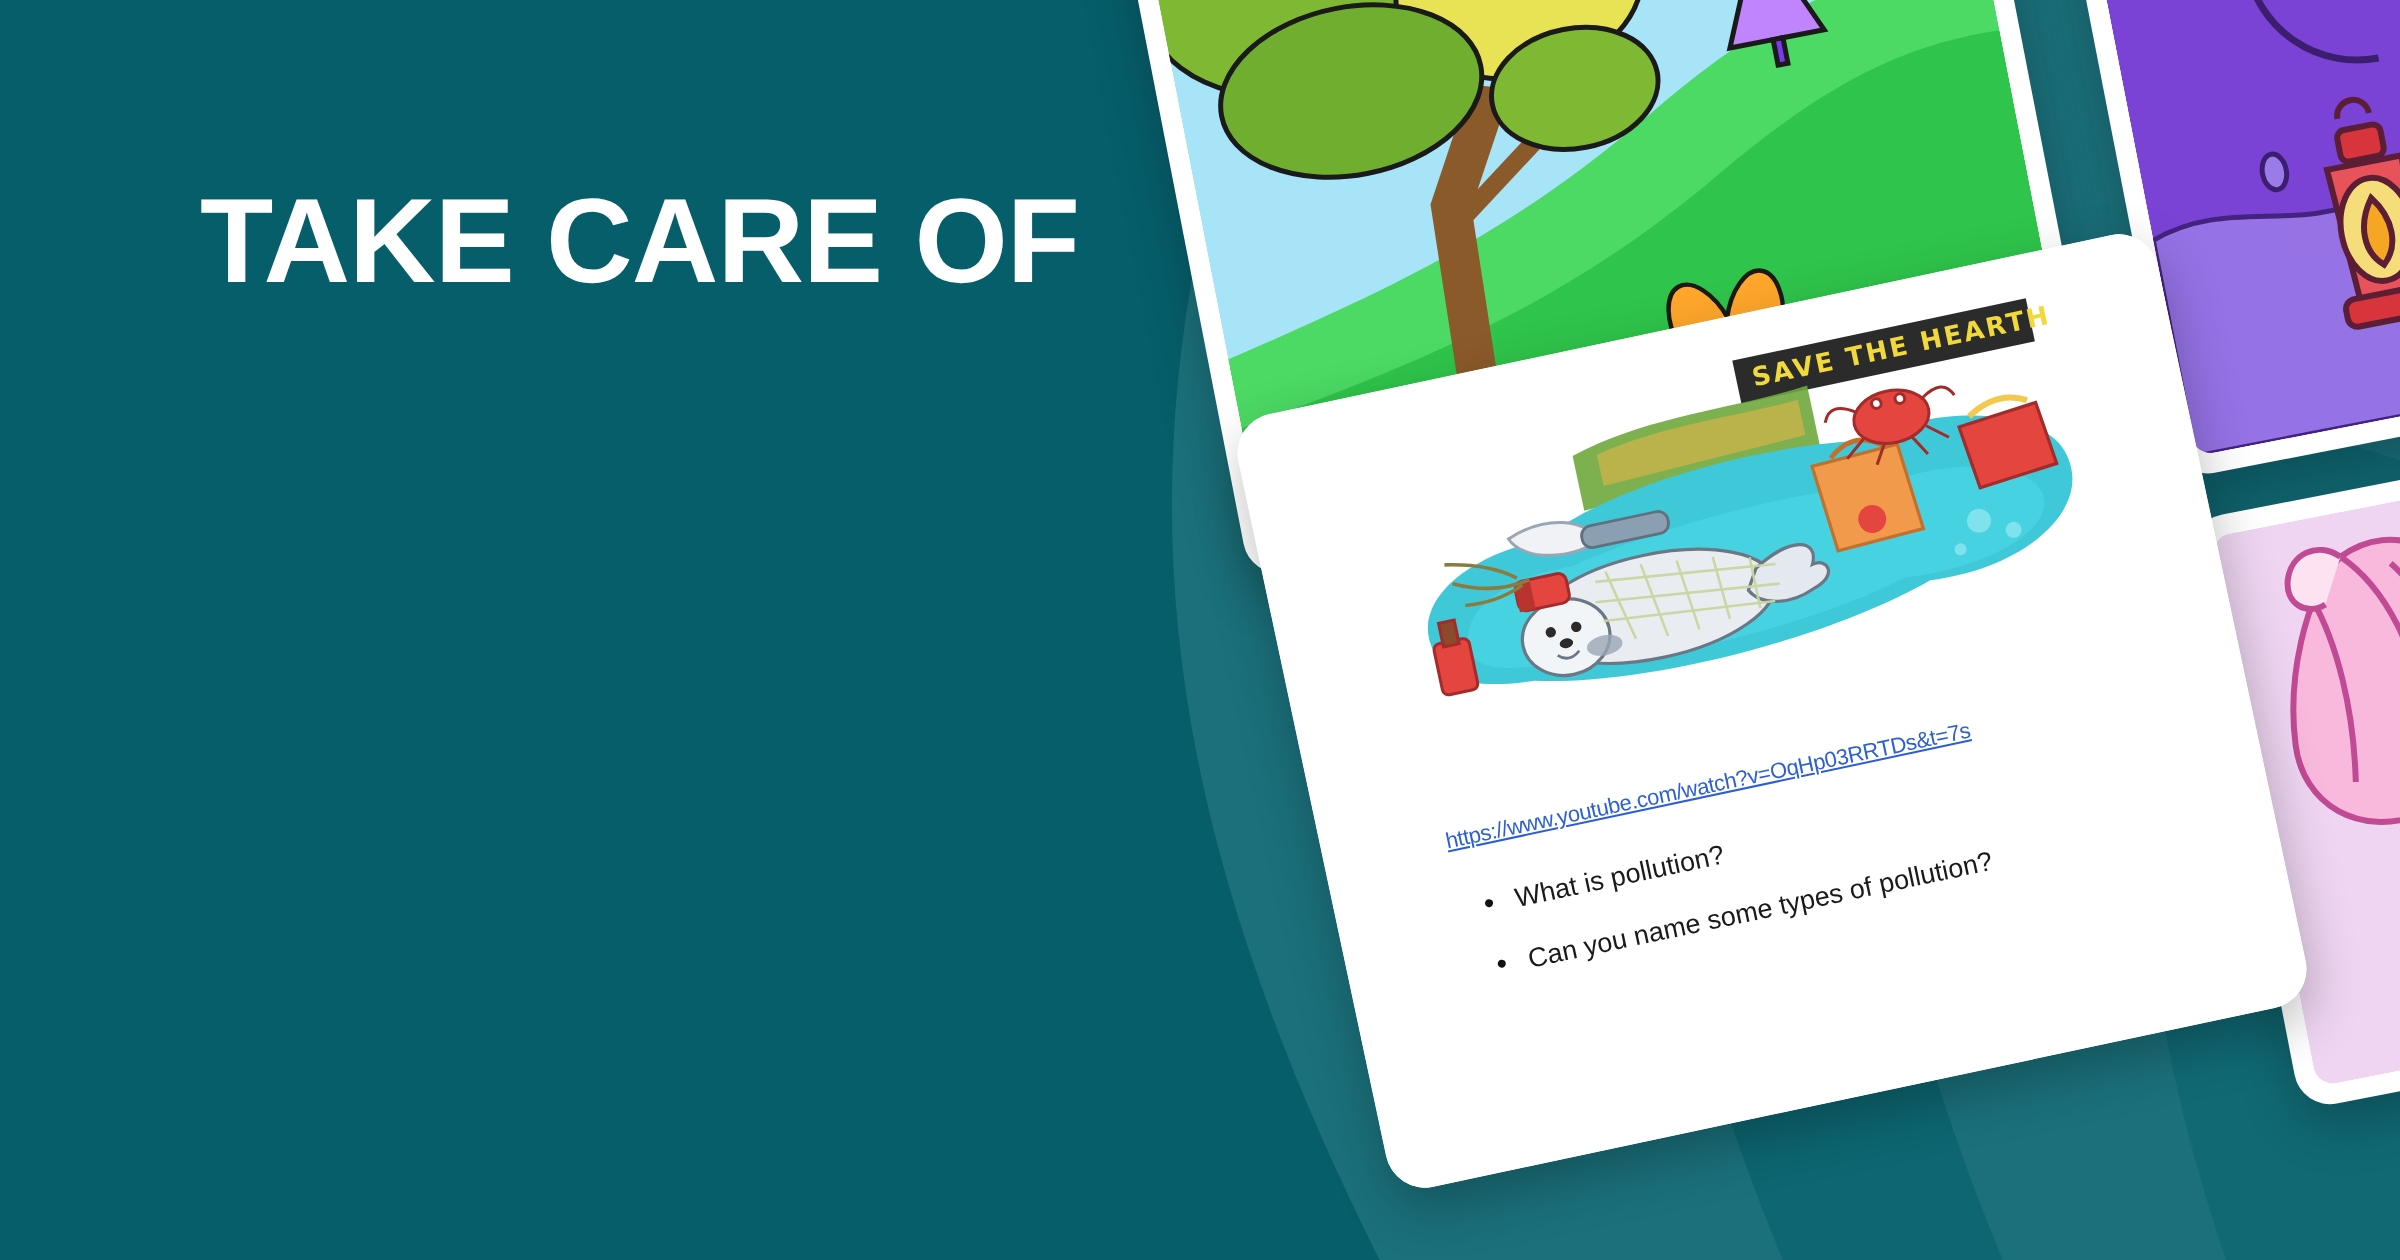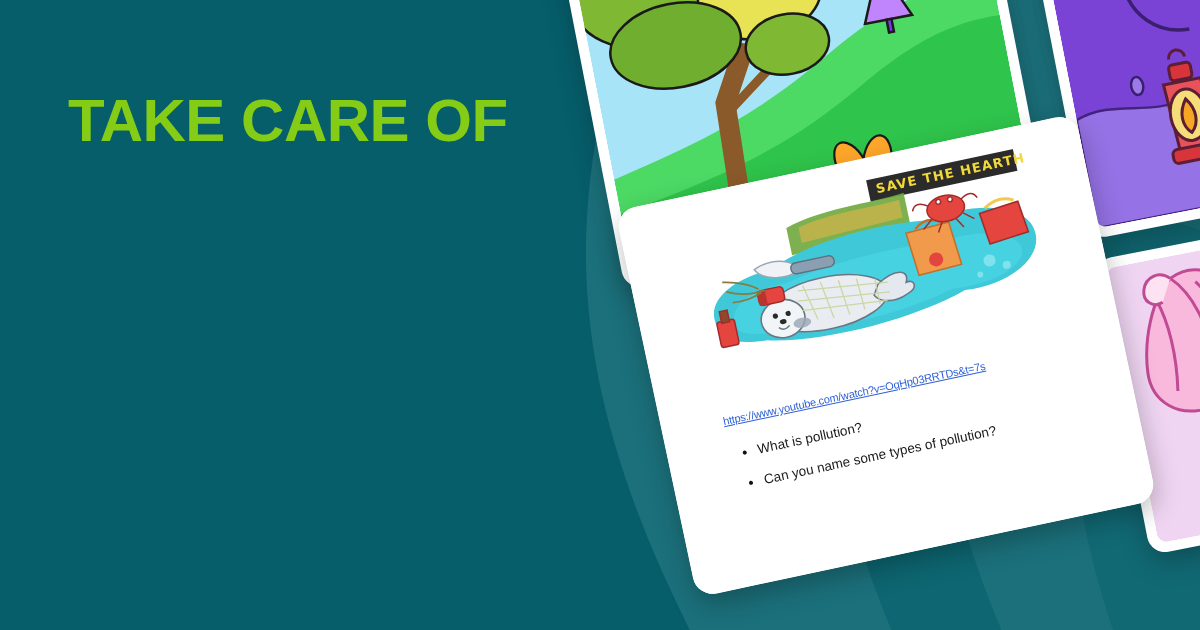--- a/index.html
+++ b/index.html
@@ -18,22 +18,23 @@
   
   .left-panel {
     position:absolute; left:68px; top:86px; z-index:5; width:520px;
   }
   .brand-logo {
     font-size:30px; font-weight:bold; letter-spacing:-0.5px;
     color:#BCE23C; line-height:1; margin-bottom:28px;
     font-family:"DejaVu Sans", sans-serif;
   }
   .headline {
-    color:#84cc16; font-weight:bold; font-size:60px; line-height:1.16;
+    color:#ffffff; font-weight:bold; font-size:60px; line-height:1.16;
     letter-spacing:-0.5px;
+    margin-left:32px;
   }
   .headline .hl-line { display:block; white-space:nowrap; }
 
   
   .card {
     position:absolute; background:#FFFFFF; border-radius:18px;
     box-shadow:0 10px 26px rgba(0,0,0,.25);
     overflow:hidden; z-index:4;
   }
   .card-inner { position:absolute; inset:10px; border-radius:10px; overflow:hidden; }

